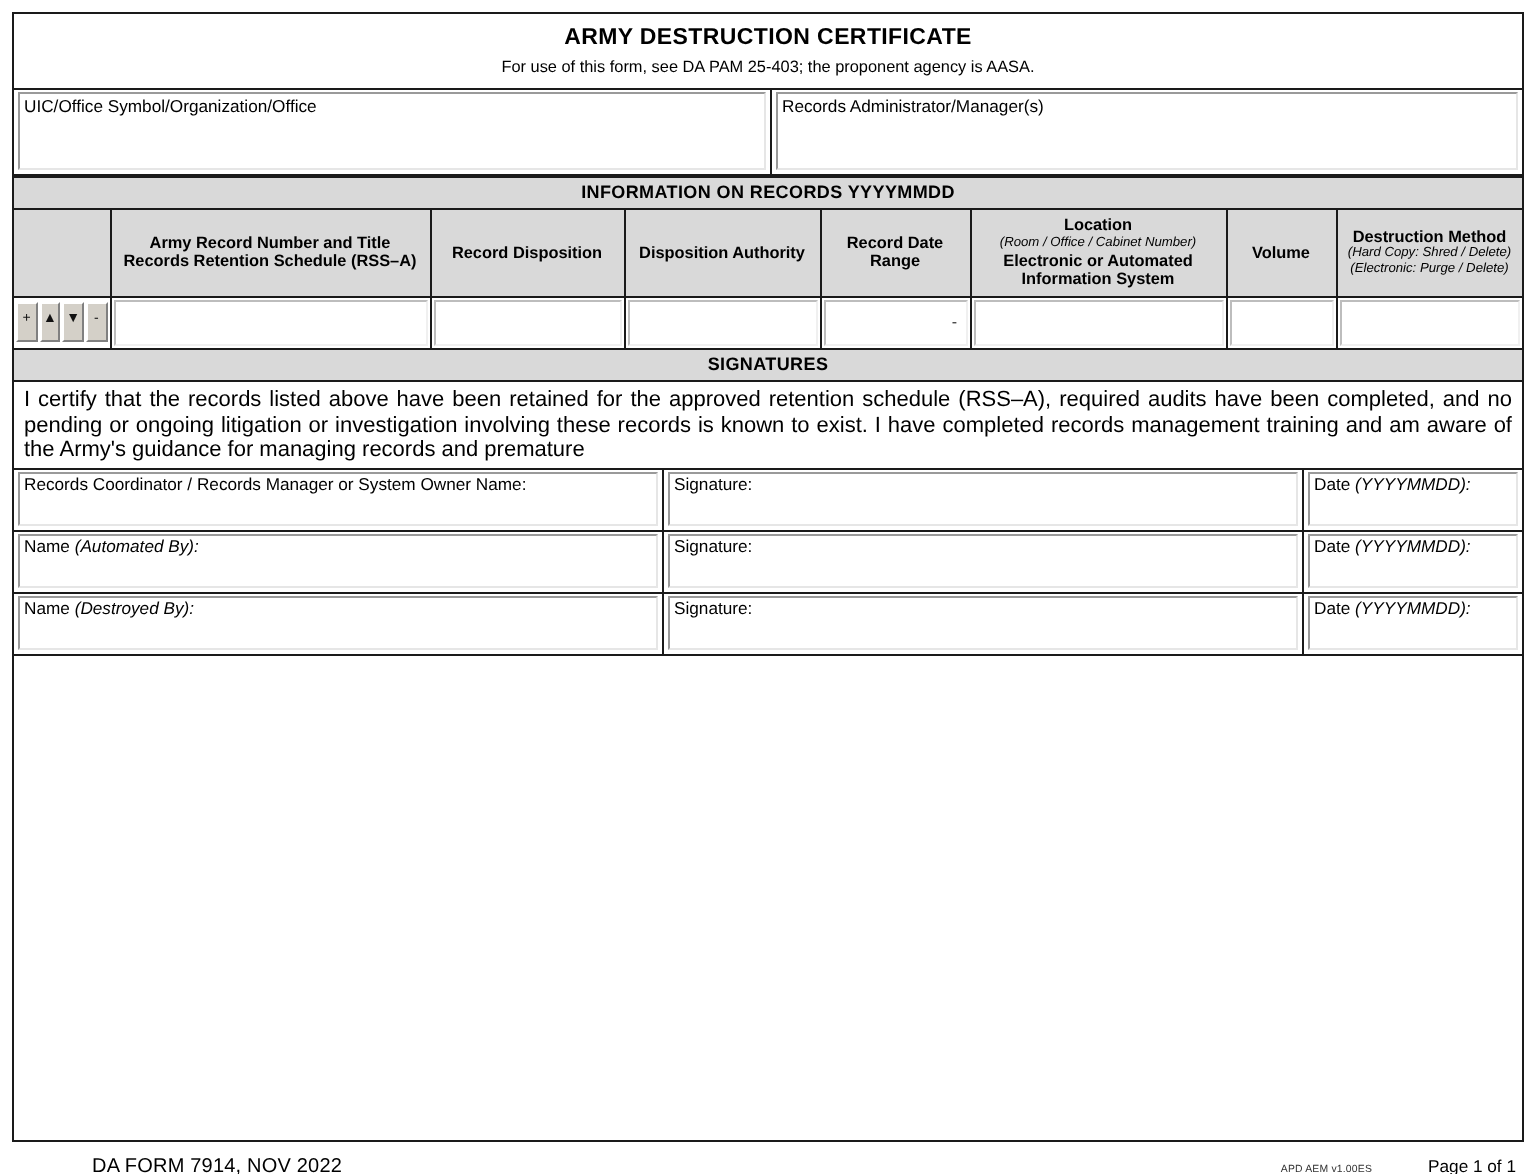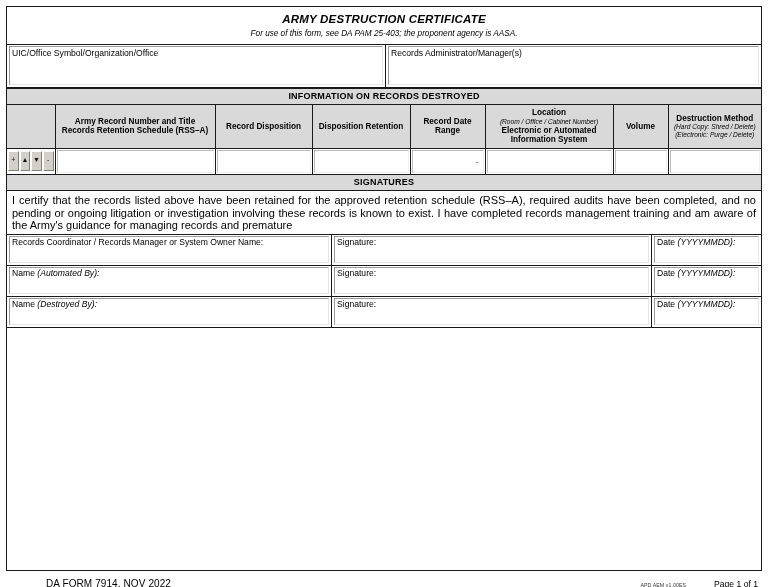--- a/index.html
+++ b/index.html
@@ -29,21 +29,20 @@
     box-sizing: border-box;
     width: 756px;
   }
   .frame.last { border-bottom: 1.5px solid #1a1a1a; }
 
   
   .title-block {
     text-align: center;
     padding: 5px 4px 4px 4px;
     border-bottom: 1.5px solid #1a1a1a;
-    font-style: italic;
   }
   .form-title {
     font-size: 11.5px;
     font-weight: bold;
     letter-spacing: 0.2px;
     line-height: 14px;
   }
   .form-subtitle {
     font-size: 8.2px;
     line-height: 12px;
@@ -256,42 +255,42 @@
         <div class="ident-label">UIC/Office Symbol/Organization/Office</div>
       </div>
       <div class="ident-cell right">
         <span class="input-sunken"></span>
         <div class="ident-label">Records Administrator/Manager(s)</div>
       </div>
     </div>
   </div>
 
   <div class="frame">
-    <div class="band">INFORMATION ON RECORDS DESTROYED</div>
+    <div class="band">INFORMATION ON RECORDS YYYYMMDD</div>
 
     <table class="rec-table">
       <colgroup>
         <col style="width:48px">
         <col style="width:160px">
         <col style="width:97px">
         <col style="width:98px">
         <col style="width:75px">
         <col style="width:128px">
         <col style="width:55px">
         <col>
       </colgroup>
       <thead>
         <tr>
           <th class="ctrl"></th>
           <th>
             <span>Army Record Number and Title</span><br>
             <span>Records Retention Schedule (RSS–A)</span>
           </th>
           <th>Record Disposition</th>
-          <th>Disposition Retention</th>
+          <th>Disposition Authority</th>
           <th>
             <span>Record Date</span><br>
             <span>Range</span>
           </th>
           <th>
             <span>Location</span>
             <span class="sub-ital">(Room / Office / Cabinet Number)</span>
             <span>Electronic or Automated</span><br>
             <span>Information System</span>
           </th>

